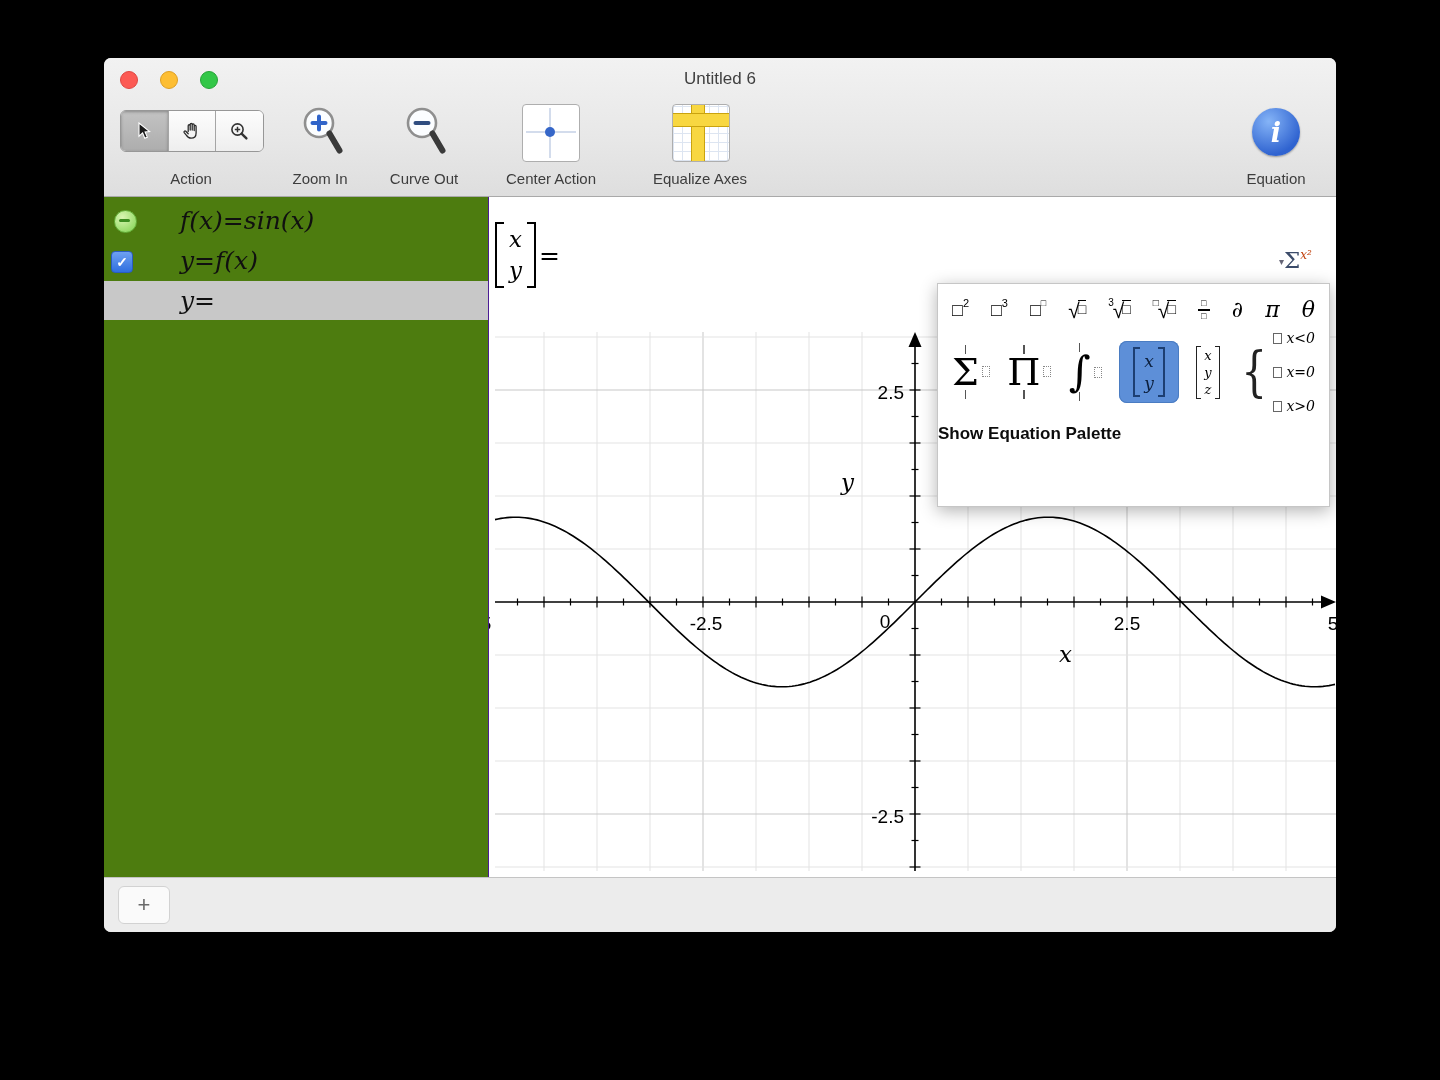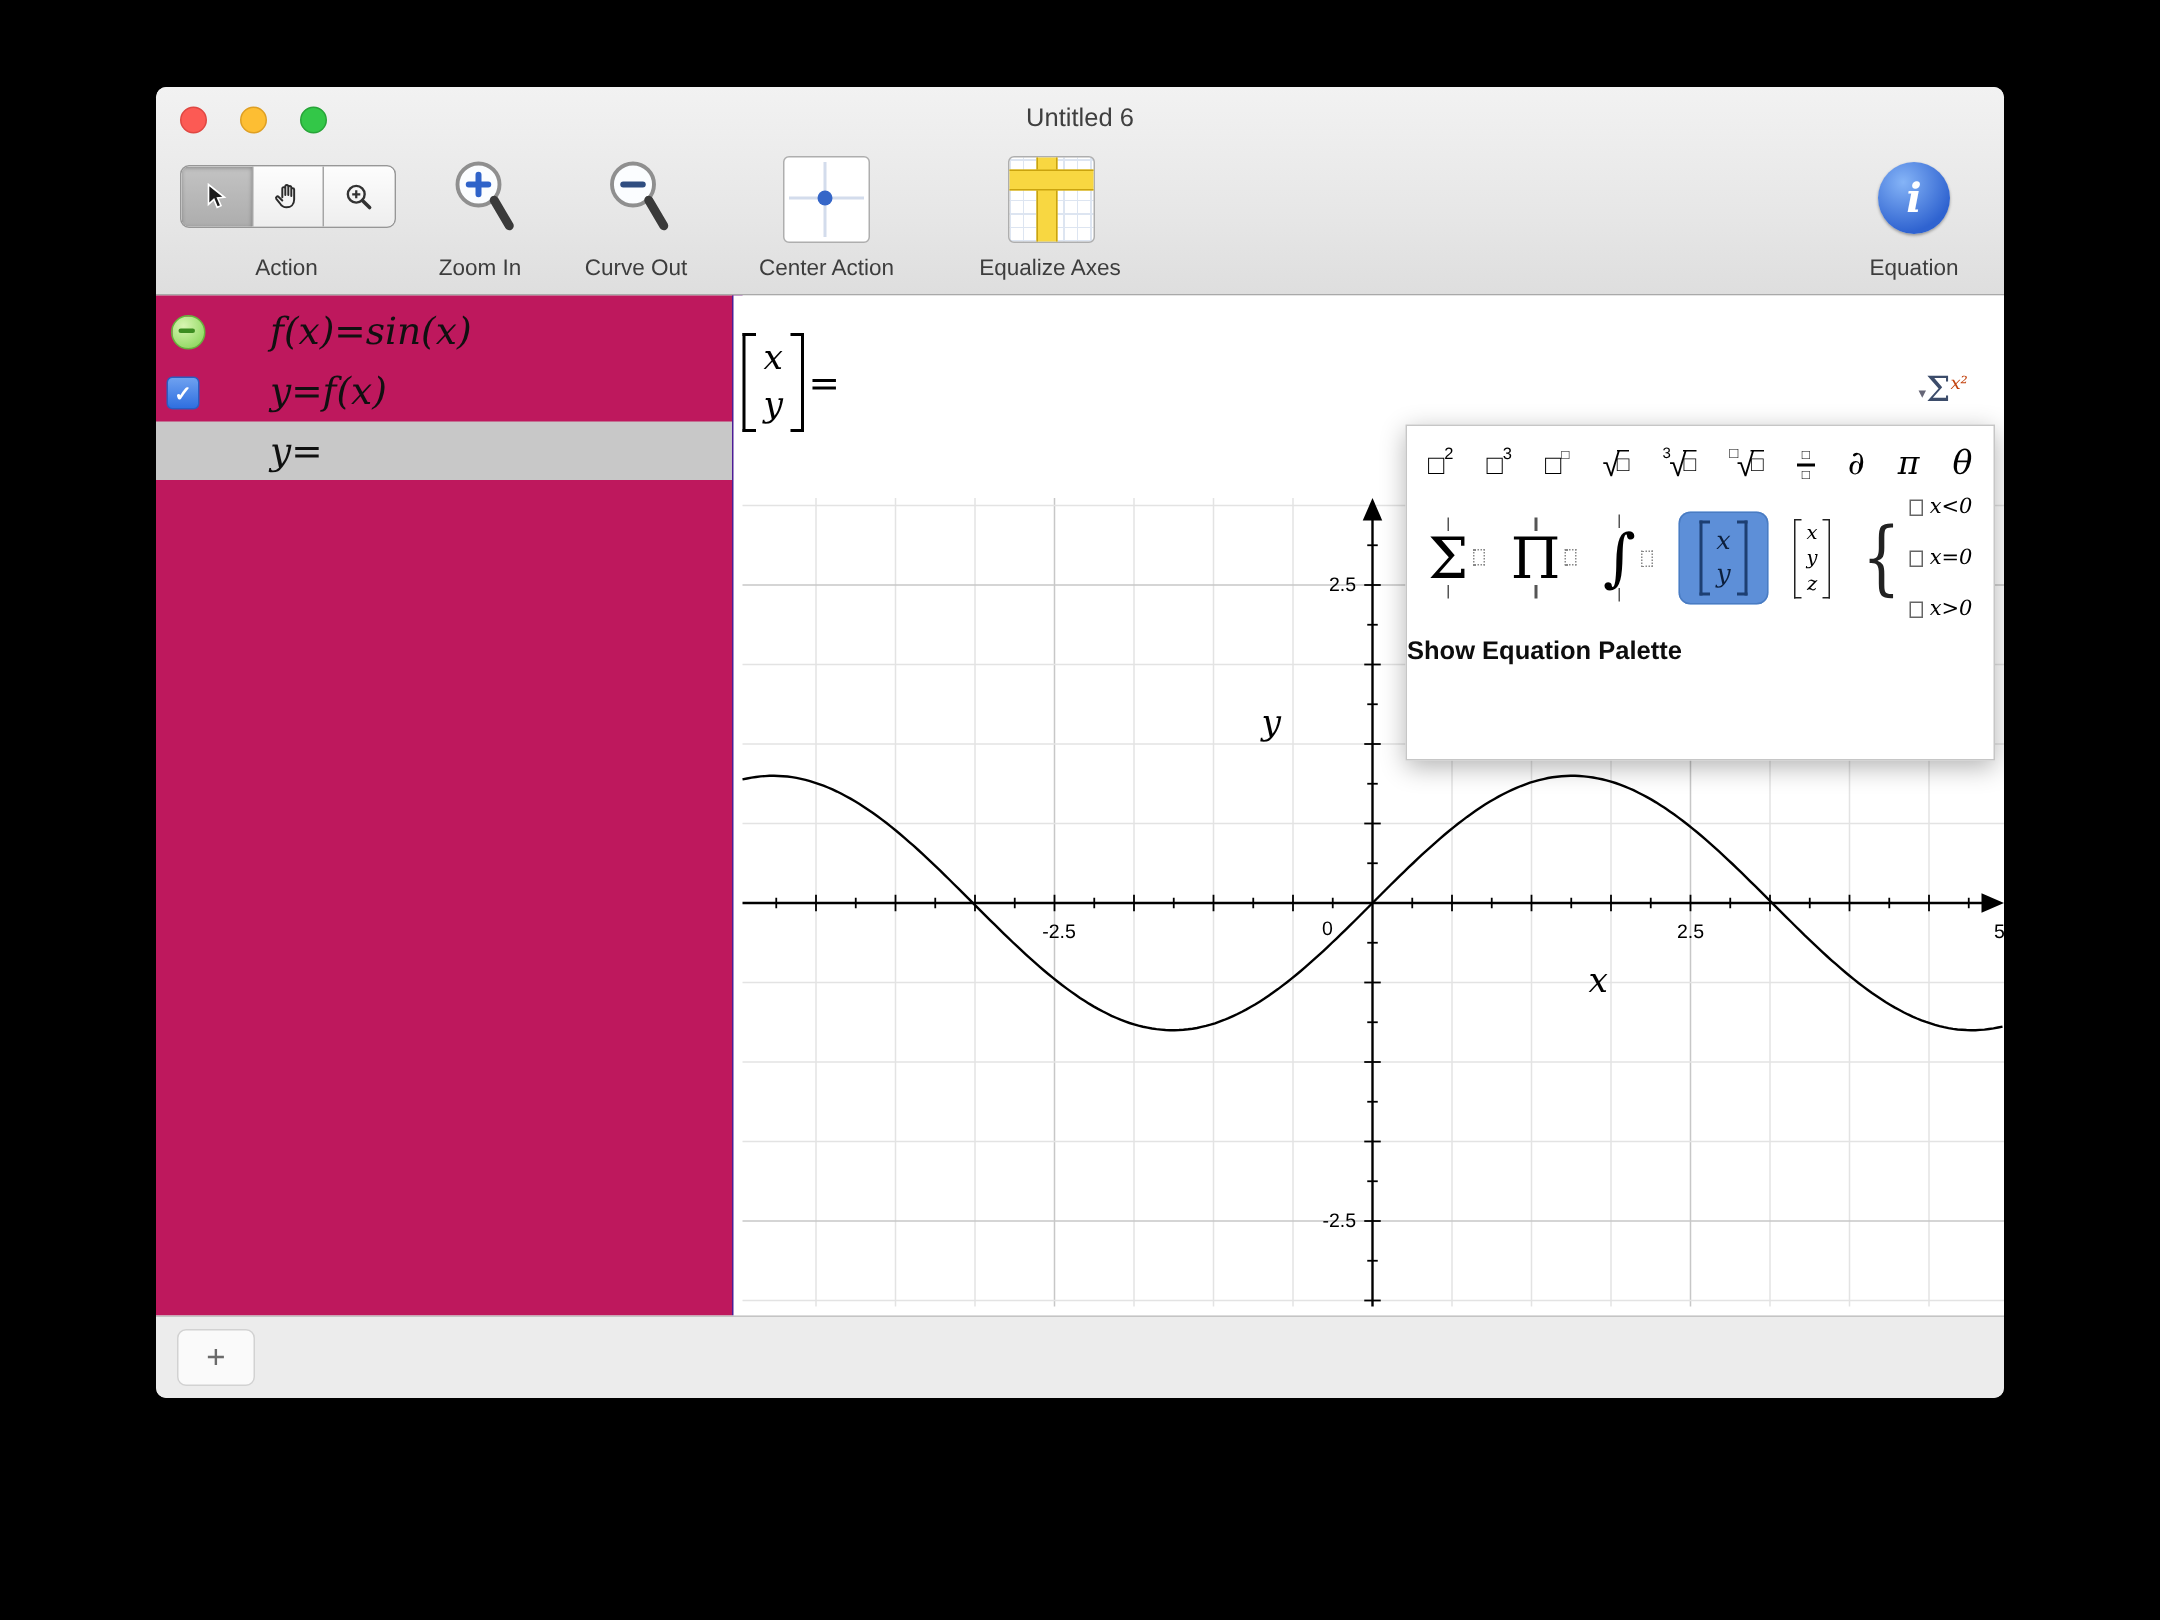--- a/index.html
+++ b/index.html
@@ -34,21 +34,21 @@
       repeating-linear-gradient(90deg,#dde5f1 0 1px,transparent 1px 9px),#fff;}
   .eq-icon .vband{position:absolute;left:18px;top:0;bottom:0;width:12px;background:#f8d741;
     border-left:1px solid #caa30e;border-right:1px solid #caa30e;}
   .eq-icon .hband{position:absolute;top:8px;height:12px;left:0;right:0;background:#f8d741;
     border-top:1px solid #caa30e;border-bottom:1px solid #caa30e;}
   .inspector-btn{position:absolute;left:1148px;top:50px;width:48px;height:48px;border-radius:50%;
     background:radial-gradient(circle at 35% 28%,#85b4f7,#2f63d0 72%);display:flex;align-items:center;justify-content:center;
     box-shadow:0 1px 2px rgba(0,0,0,.35);}
   .inspector-btn span{color:#fff;font-family:"DejaVu Serif",serif;font-style:italic;font-weight:bold;font-size:27px;}
   
-  .sidebar{position:absolute;left:0;top:139px;width:384px;bottom:54px;background:#be185d;border-right:7px solid #4c1d95;}
+  .sidebar{position:absolute;left:0;top:139px;width:384px;bottom:54px;background:#4d7c0f;border-right:7px solid #4c1d95;}
   .eq-row{position:absolute;left:0;right:0;height:40px;}
   .eq-row.selected{background:#c8c8c8;}
   .eq-text{position:absolute;left:76px;top:0;line-height:40px;font-family:"DejaVu Serif",serif;
     font-style:italic;font-size:25px;color:#101010;white-space:nowrap;}
   .toggle-green{position:absolute;left:10px;top:9px;width:21px;height:21px;border-radius:50%;
     background:radial-gradient(circle at 35% 30%,#d9f6b2,#7fd24f);border:1px solid #67b23c;}
   .toggle-green::after{content:"";position:absolute;left:4px;top:8px;width:11px;height:3px;background:#3c8d20;border-radius:2px;}
   .checkbox-blue{position:absolute;left:7px;top:10px;width:20px;height:20px;border-radius:4px;
     background:linear-gradient(#6ea1f0,#2f6fe0);border:1px solid #2a5cc0;display:flex;align-items:center;justify-content:center;}
   .checkbox-blue span{color:#fff;font-size:14px;font-weight:bold;line-height:1;}
@@ -60,21 +60,21 @@
   .vbracket.left{border-right:none;}
   .vbracket.right{border-left:none;}
   .vcol{display:flex;flex-direction:column;align-items:center;gap:8px;padding:6px 5px;
     font-family:"DejaVu Serif",serif;font-style:italic;font-size:23px;line-height:1;}
   .eq-equals{font-family:"DejaVu Serif",serif;font-size:25px;margin-left:3px;}
   .palette-btn{position:absolute;left:790px;top:52px;display:flex;align-items:flex-start;cursor:default;}
   .dd-arrow{font-size:10px;color:#667;margin-top:7px;}
   .dd-sigma{font-family:"DejaVu Serif",serif;font-size:23px;color:#3c4c6a;line-height:1;}
   .dd-sup{font-family:"DejaVu Serif",serif;font-style:italic;font-size:12px;color:#c2410c;margin-top:-1px;}
   .axis-label{position:absolute;font-family:"DejaVu Serif",serif;font-style:italic;font-size:23px;color:#000;}
-  .tick-label{position:absolute;font-size:13px;color:#000;}
+  .tick-label{position:absolute;font-size:19px;color:#000;}
   .t-center{text-align:center;}
   .t-right{text-align:right;}
   
   .palette{position:absolute;left:448px;top:86px;width:393px;height:224px;background:#fff;
     border:1px solid #c6c6c6;box-shadow:0 4px 16px rgba(0,0,0,.3);box-sizing:border-box;}
   .pal-row1{display:flex;align-items:center;justify-content:space-between;padding:10px 14px 0 14px;height:32px;}
   .pal-item{display:inline-flex;align-items:flex-start;line-height:1;}
   .p-base{font-size:18px;line-height:1;}
   .p-sup{font-size:11px;margin-top:-3px;}
   .p-supbox{font-size:9px;margin-top:-2px;}

